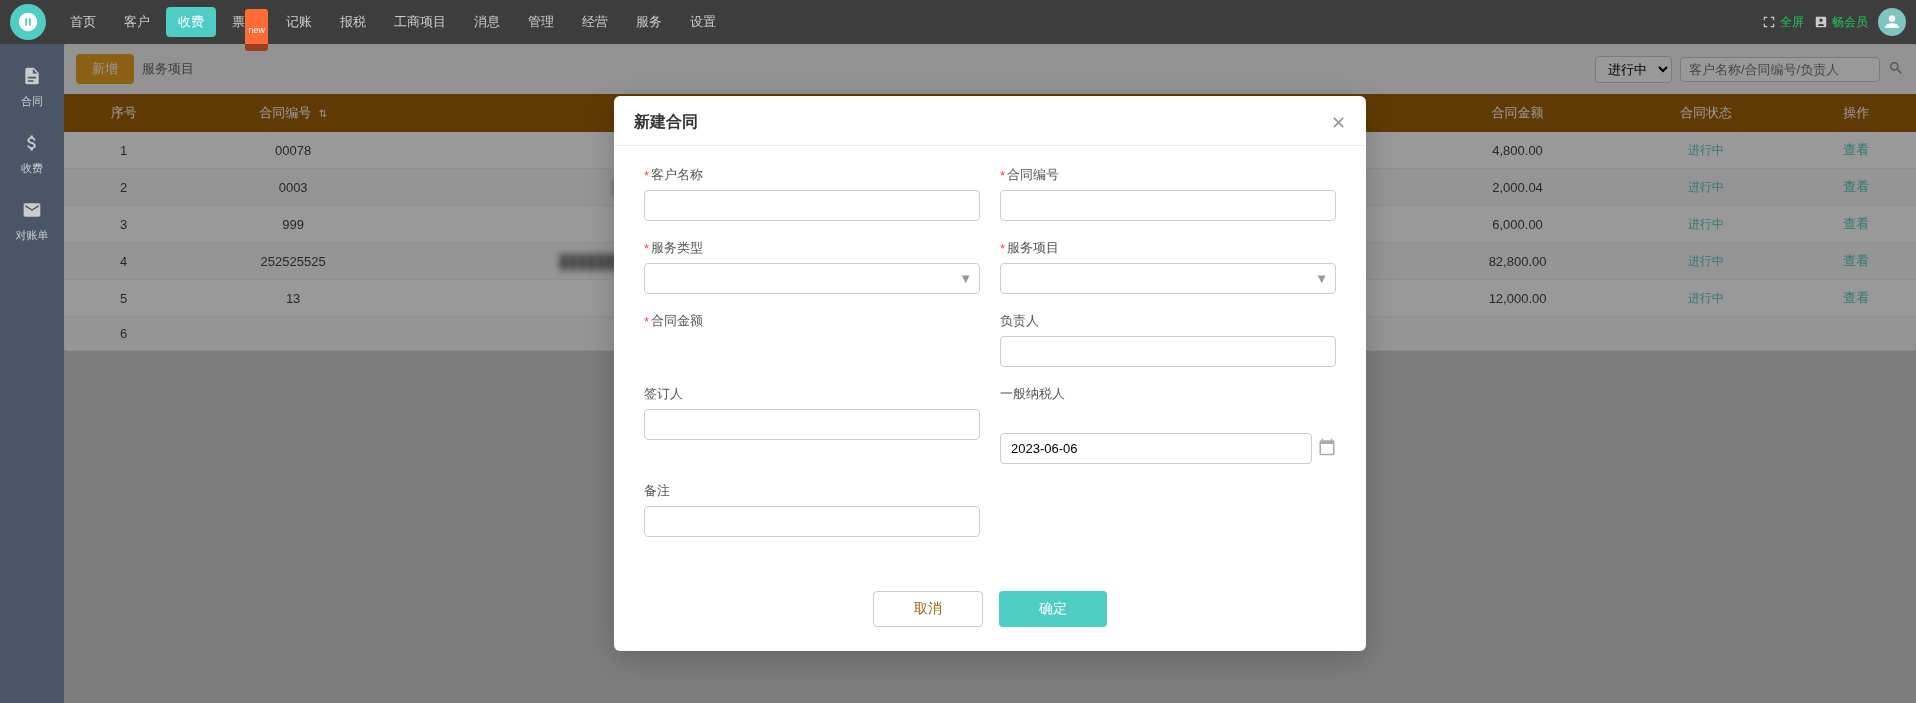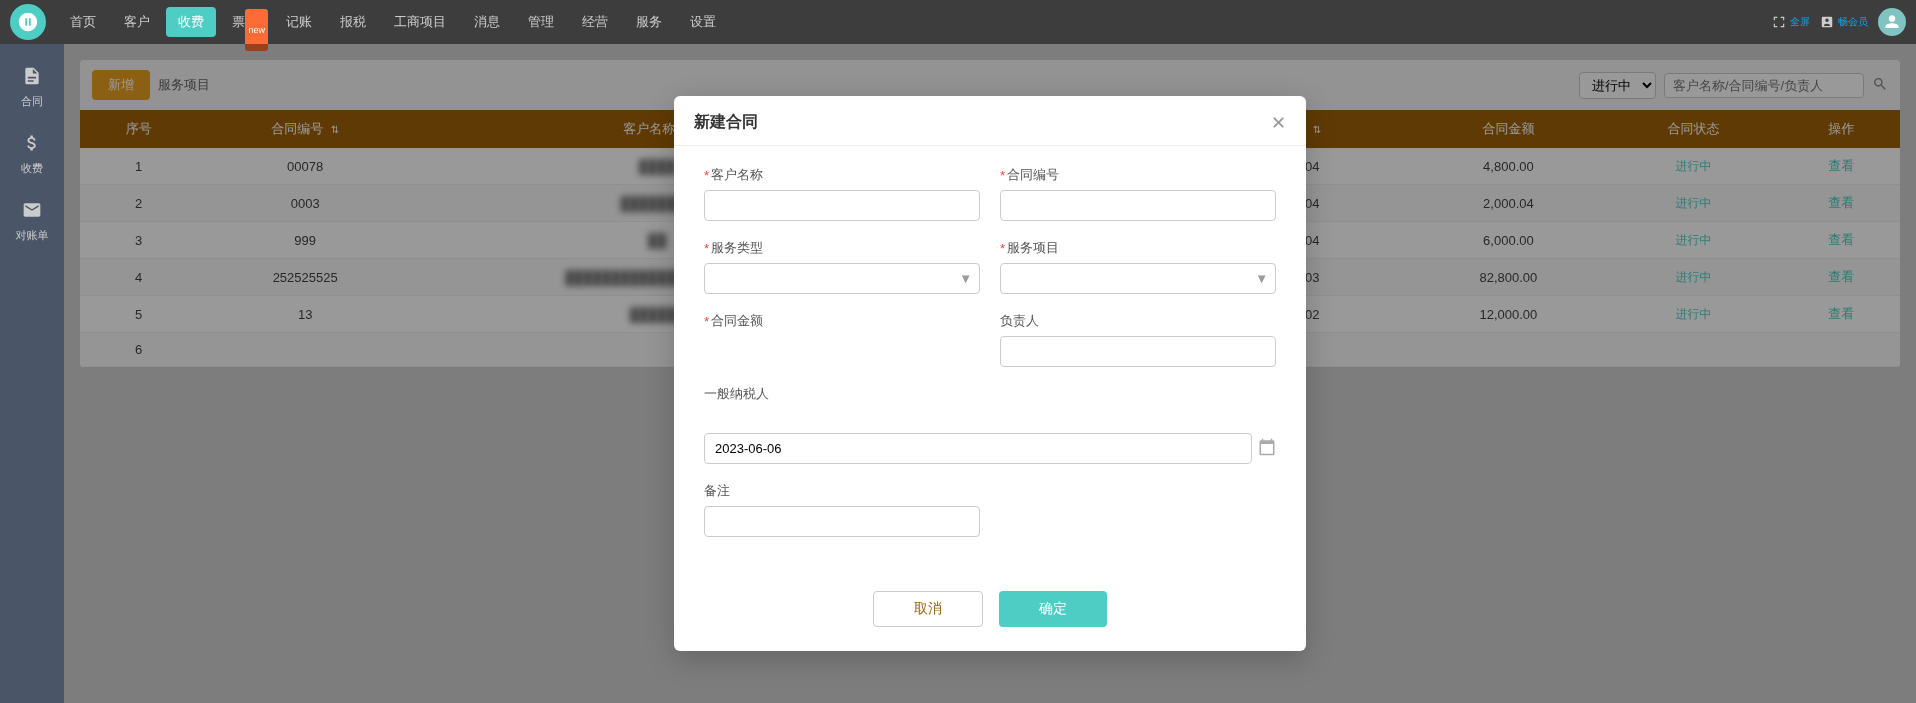--- a/index.html
+++ b/index.html
@@ -38,21 +38,21 @@
     .nav-item .new-badge {
       position: absolute;
       top: 2px; right: 2px;
       background: #ff6b35;
       color: #fff;
       font-size: 9px;
       padding: 16px 3px;
       border-radius: 3px;
     }
     .nav-right {
-      display: flex; align-items: center; gap: 10px; color: #0ea5e9; font-size: 10px;
+      display: flex; align-items: center; gap: 10px; color: #22c55e; font-size: 12px;
     }
     .nav-right .fullscreen-btn, .nav-right .member-btn {
       display: flex; align-items: center; gap: 4px; cursor: pointer;
     }
     .nav-right .avatar {
       width: 28px; height: 28px; border-radius: 50%;
       background: #7fc4c0;
       display: flex; align-items: center; justify-content: center;
       color: #fff; font-size: 14px;
     }
@@ -88,21 +88,20 @@
     .sidebar-item .icon-circle {
       width: 28px; height: 28px;
       display: flex; align-items: center; justify-content: center;
     }
     .sidebar-item svg { width: 20px; height: 20px; fill: currentColor; }
 
     
     .content-area {
       flex: 1;
       background: #d0d0d0;
-      padding: 16px;
       overflow: auto;
       position: relative;
     }
 
     
     .table-container {
       background: #f5f5f5;
       border-radius: 4px;
       overflow: hidden;
     }
@@ -193,21 +192,21 @@
       top: 0; left: 0; right: 0; bottom: 0;
       background: rgba(0,0,0,0.4);
       display: flex;
       align-items: center;
       justify-content: center;
       z-index: 200;
     }
     .modal {
       background: #fff;
       border-radius: 6px;
-      width: 632px;
+      width: 752px;
       padding: 0;
       overflow: hidden;
       box-shadow: 0 8px 30px rgba(0,0,0,0.2);
     }
     .modal-header {
       padding: 16px 20px 12px;
       border-bottom: 1px solid #eee;
       display: flex;
       align-items: center;
       justify-content: space-between;
@@ -519,20 +518,26 @@
               <div class="form-label">
                 <span>负责人</span>
               </div>
               <input type="text" class="form-input" style="">
             </div>
           </div>
 
           <div class="form-row">
             <div class="form-field">
               <div class="form-label">
+                <span>签订人</span>
+              </div>
+              <input type="text" class="form-input" style="">
+            </div>
+            <div class="form-field">
+              <div class="form-label">
                 <span>一般纳税人</span>
               </div>
               <div style="display:flex;align-items:center;margin-top:24px;">
                 <input type="text" class="form-input" style="flex: 1 1 0%;" value="2023-06-06">
                 <span class="calendar-icon">
                   <svg width="18" height="18" viewBox="0 0 24 24" fill="#aaa">
                       <path d="M20 3h-1V1h-2v2H7V1H5v2H4c-1.1 0-2 .9-2 2v16c0 1.1.9 2 2 2h16c1.1 0 2-.9 2-2V5c0-1.1-.9-2-2-2zm0 18H4V8h16v13z"></path>
                     </svg>
                 </span>
               </div>

